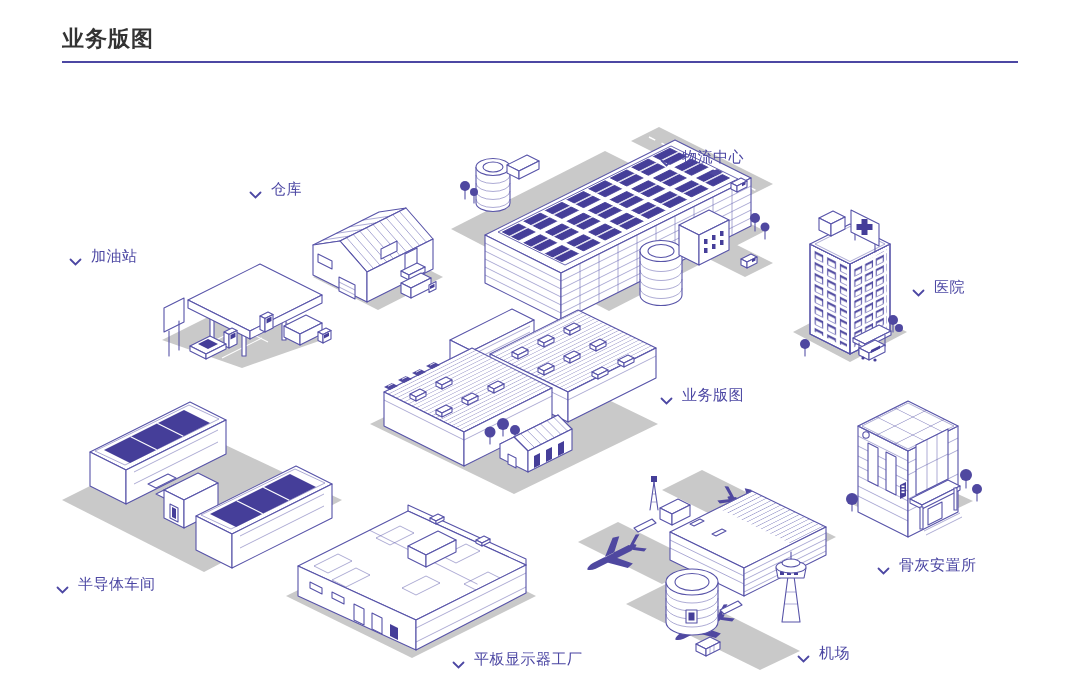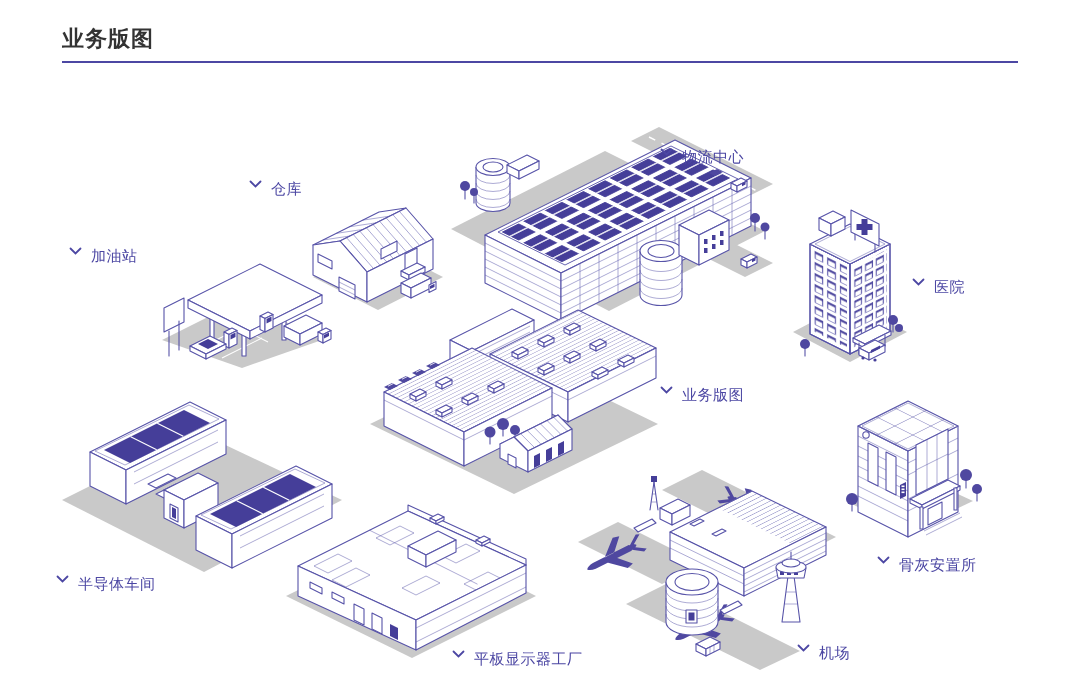--- a/index.html
+++ b/index.html
@@ -1,21 +1,21 @@
 <!DOCTYPE html>
 <html><head>
 <meta charset="utf-8">
 <style>
   html,body{margin:0;padding:0;background:#fff;}
   #page{position:relative;width:1080px;height:689px;background:#fff;overflow:hidden;
         font-family:"Liberation Sans","DejaVu Sans",sans-serif;}
   #page-title{position:absolute;left:62px;top:24px;margin:0;font-size:22px;font-weight:bold;
         color:#333;letter-spacing:1px;}
   #title-rule{position:absolute;left:62px;top:61px;width:956px;height:2px;background:#4C47A3;}
-  .map-label{position:absolute;display:flex;align-items:flex-start;gap:9px;color:#4C47A3;
+  .map-label{position:absolute;display:flex;align-items:flex-end;gap:9px;color:#4C47A3;
         font-size:15px;letter-spacing:0.5px;white-space:nowrap;cursor:pointer;}
   .map-label svg{position:static;flex:0 0 auto;}
   svg.bldg{position:absolute;overflow:visible;}
   .st{fill:none;stroke:#5753A8;stroke-width:1.1;stroke-linejoin:round;stroke-linecap:round}
   .fw{fill:#fff;stroke:#5753A8;stroke-width:1.1;stroke-linejoin:round}
   .fd{fill:#453E99}
   .fs{fill:#4F48A0}
   .gr{fill:#C9C9C9}
   .tl{fill:none;stroke:#5753A8;stroke-width:0.55;opacity:0.9}
   .wl{fill:none;stroke:#fff;stroke-width:1.1}

